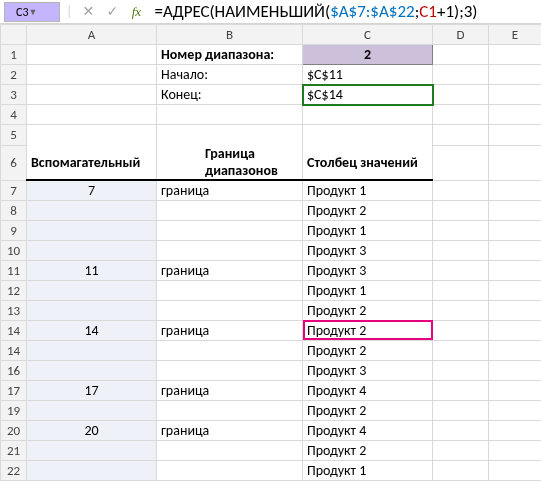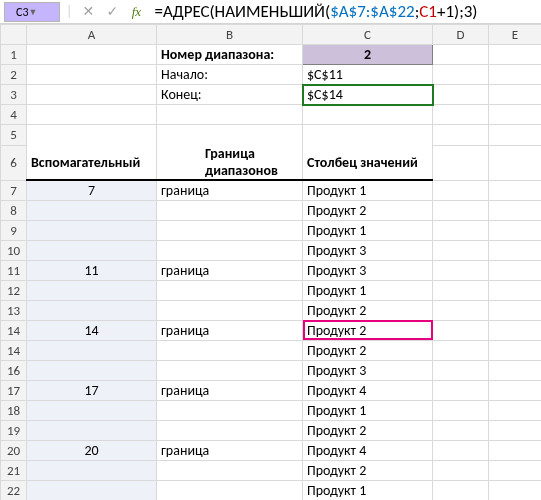--- a/index.html
+++ b/index.html
@@ -391,34 +391,20 @@
           <td>
             <div class="cell l">граница</div>
           </td>
           <td>
             <div class="cell l">Продукт 4</div>
           </td>
           <td></td>
           <td></td>
         </tr>
         <tr>
-          <th class="rowhdr">18</th>
-          <td class="filA">
-            <div class="cell c"></div>
-          </td>
-          <td>
-            <div class="cell l"></div>
-          </td>
-          <td>
-            <div class="cell l">Продукт 1</div>
-          </td>
-          <td></td>
-          <td></td>
-        </tr>
-        <tr>
           <th class="rowhdr">19</th>
           <td class="filA">
             <div class="cell c"></div>
           </td>
           <td>
             <div class="cell l"></div>
           </td>
           <td>
             <div class="cell l">Продукт 2</div>
           </td>

